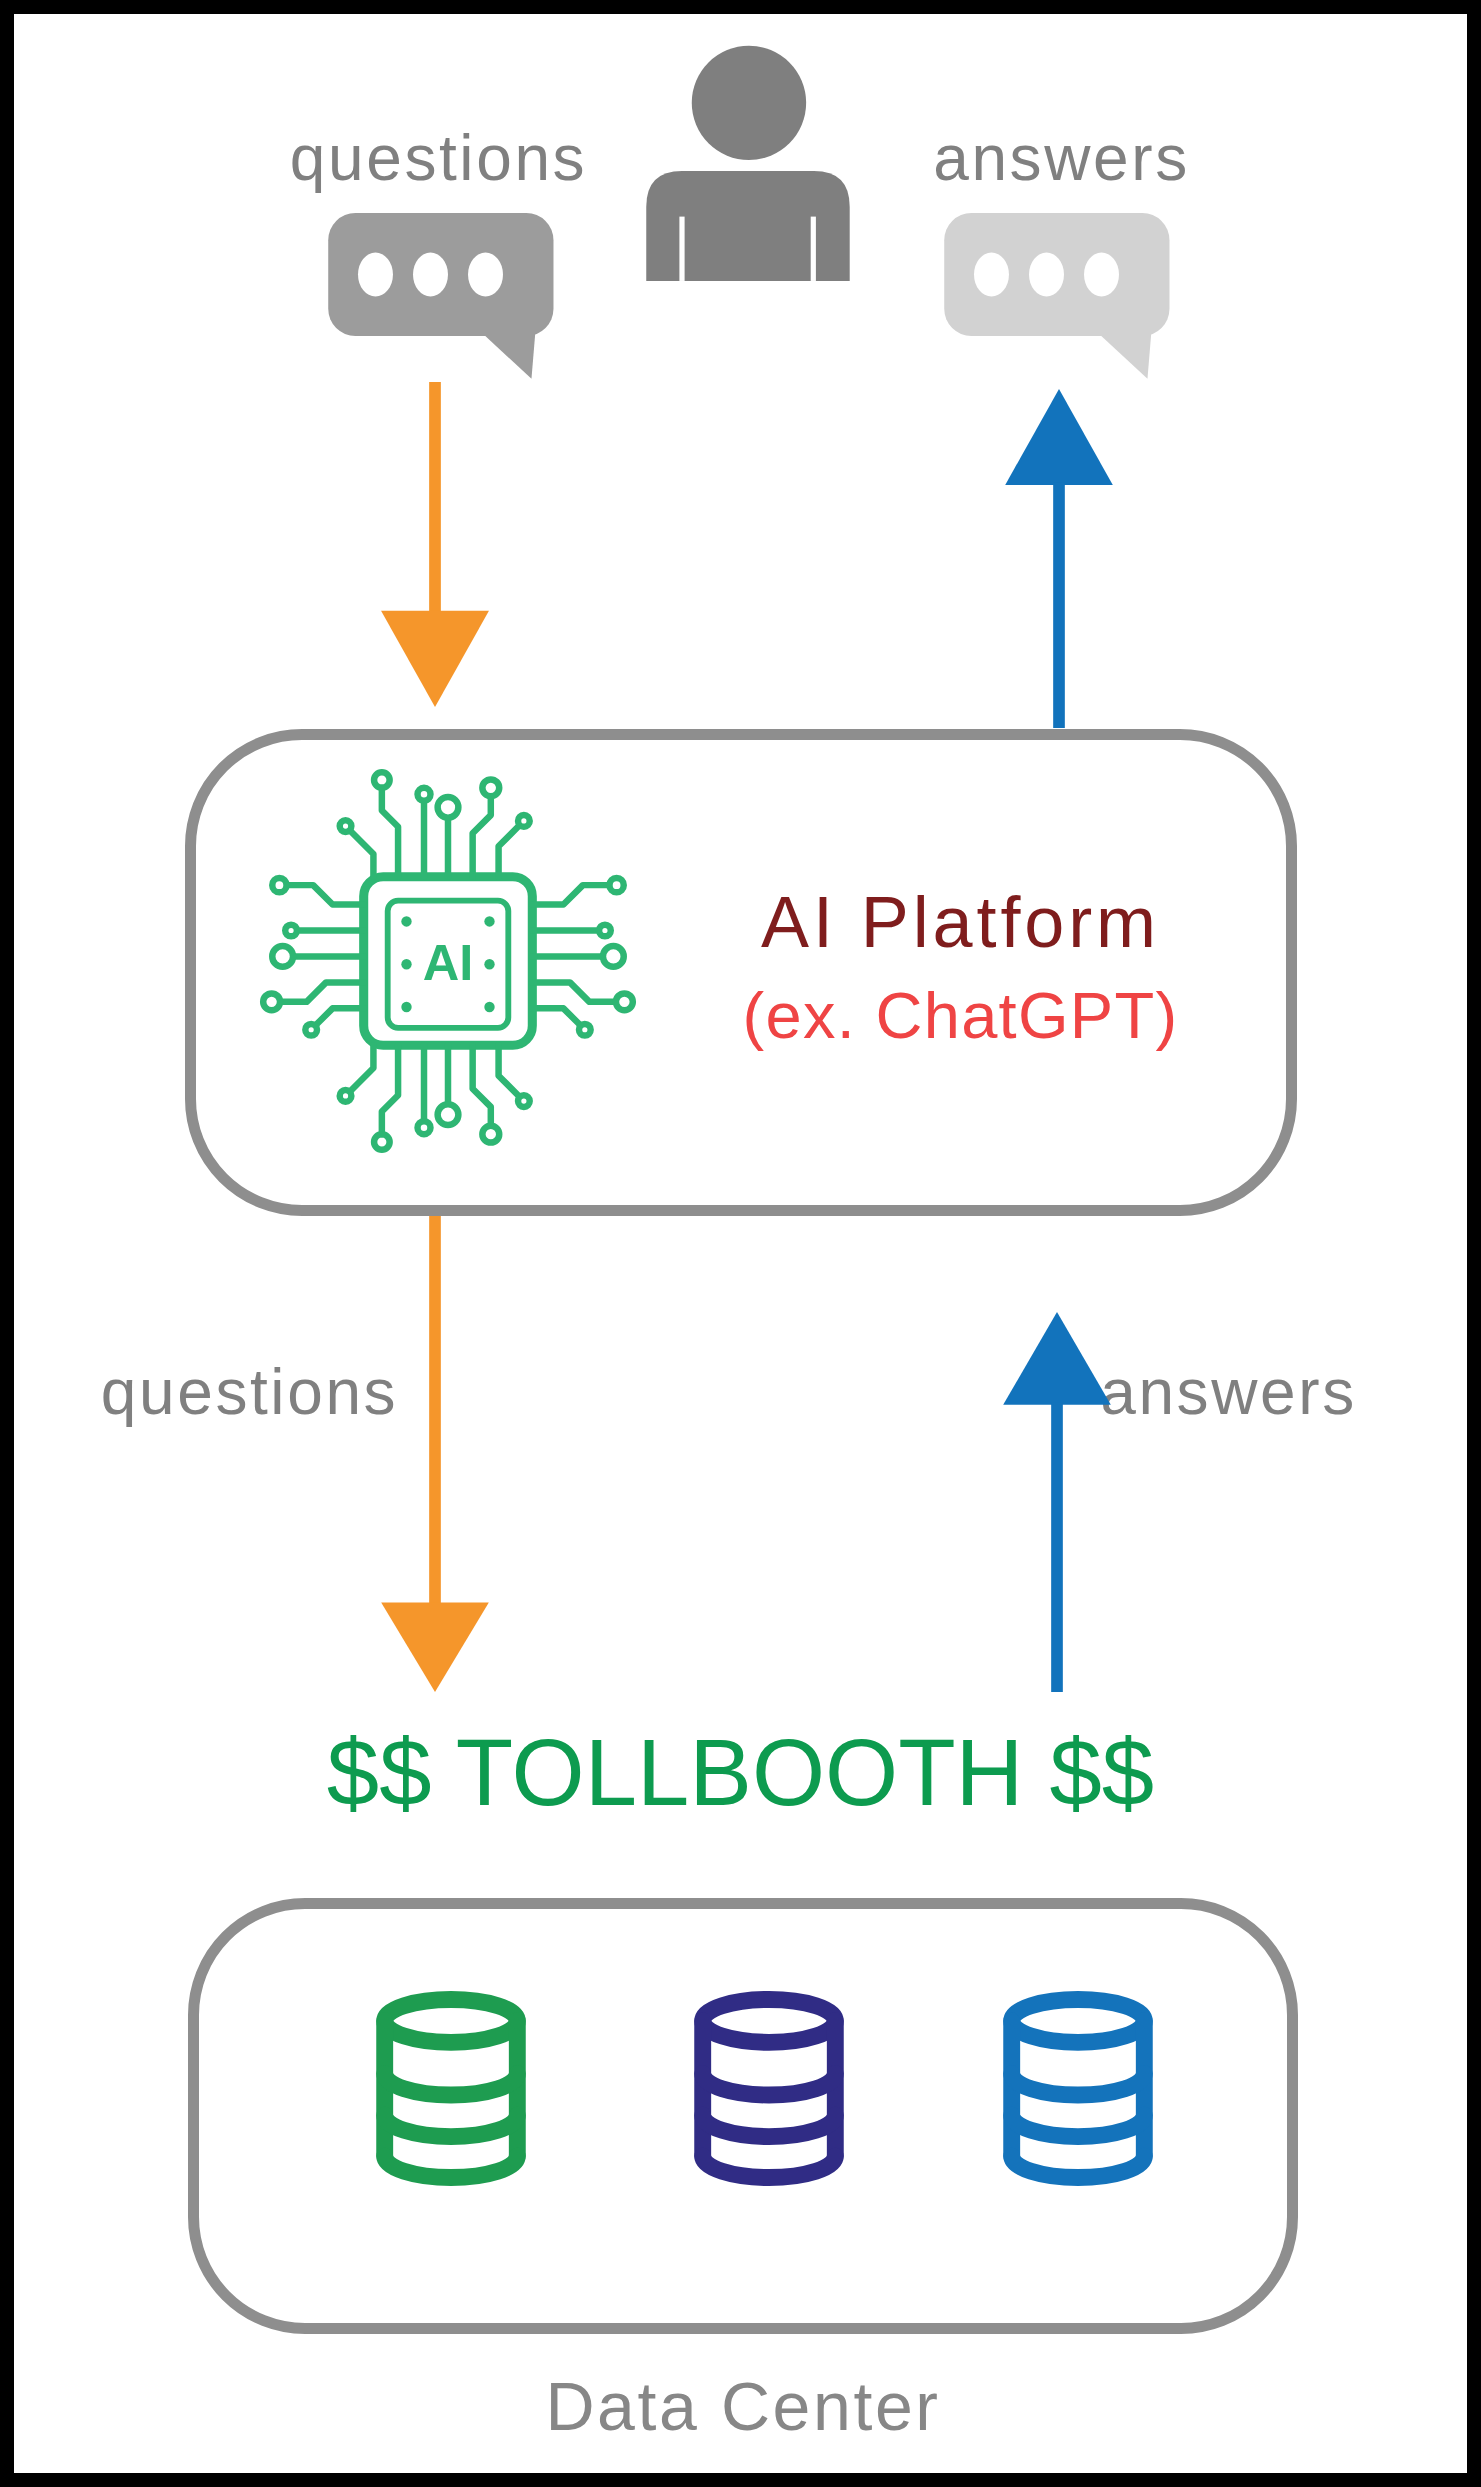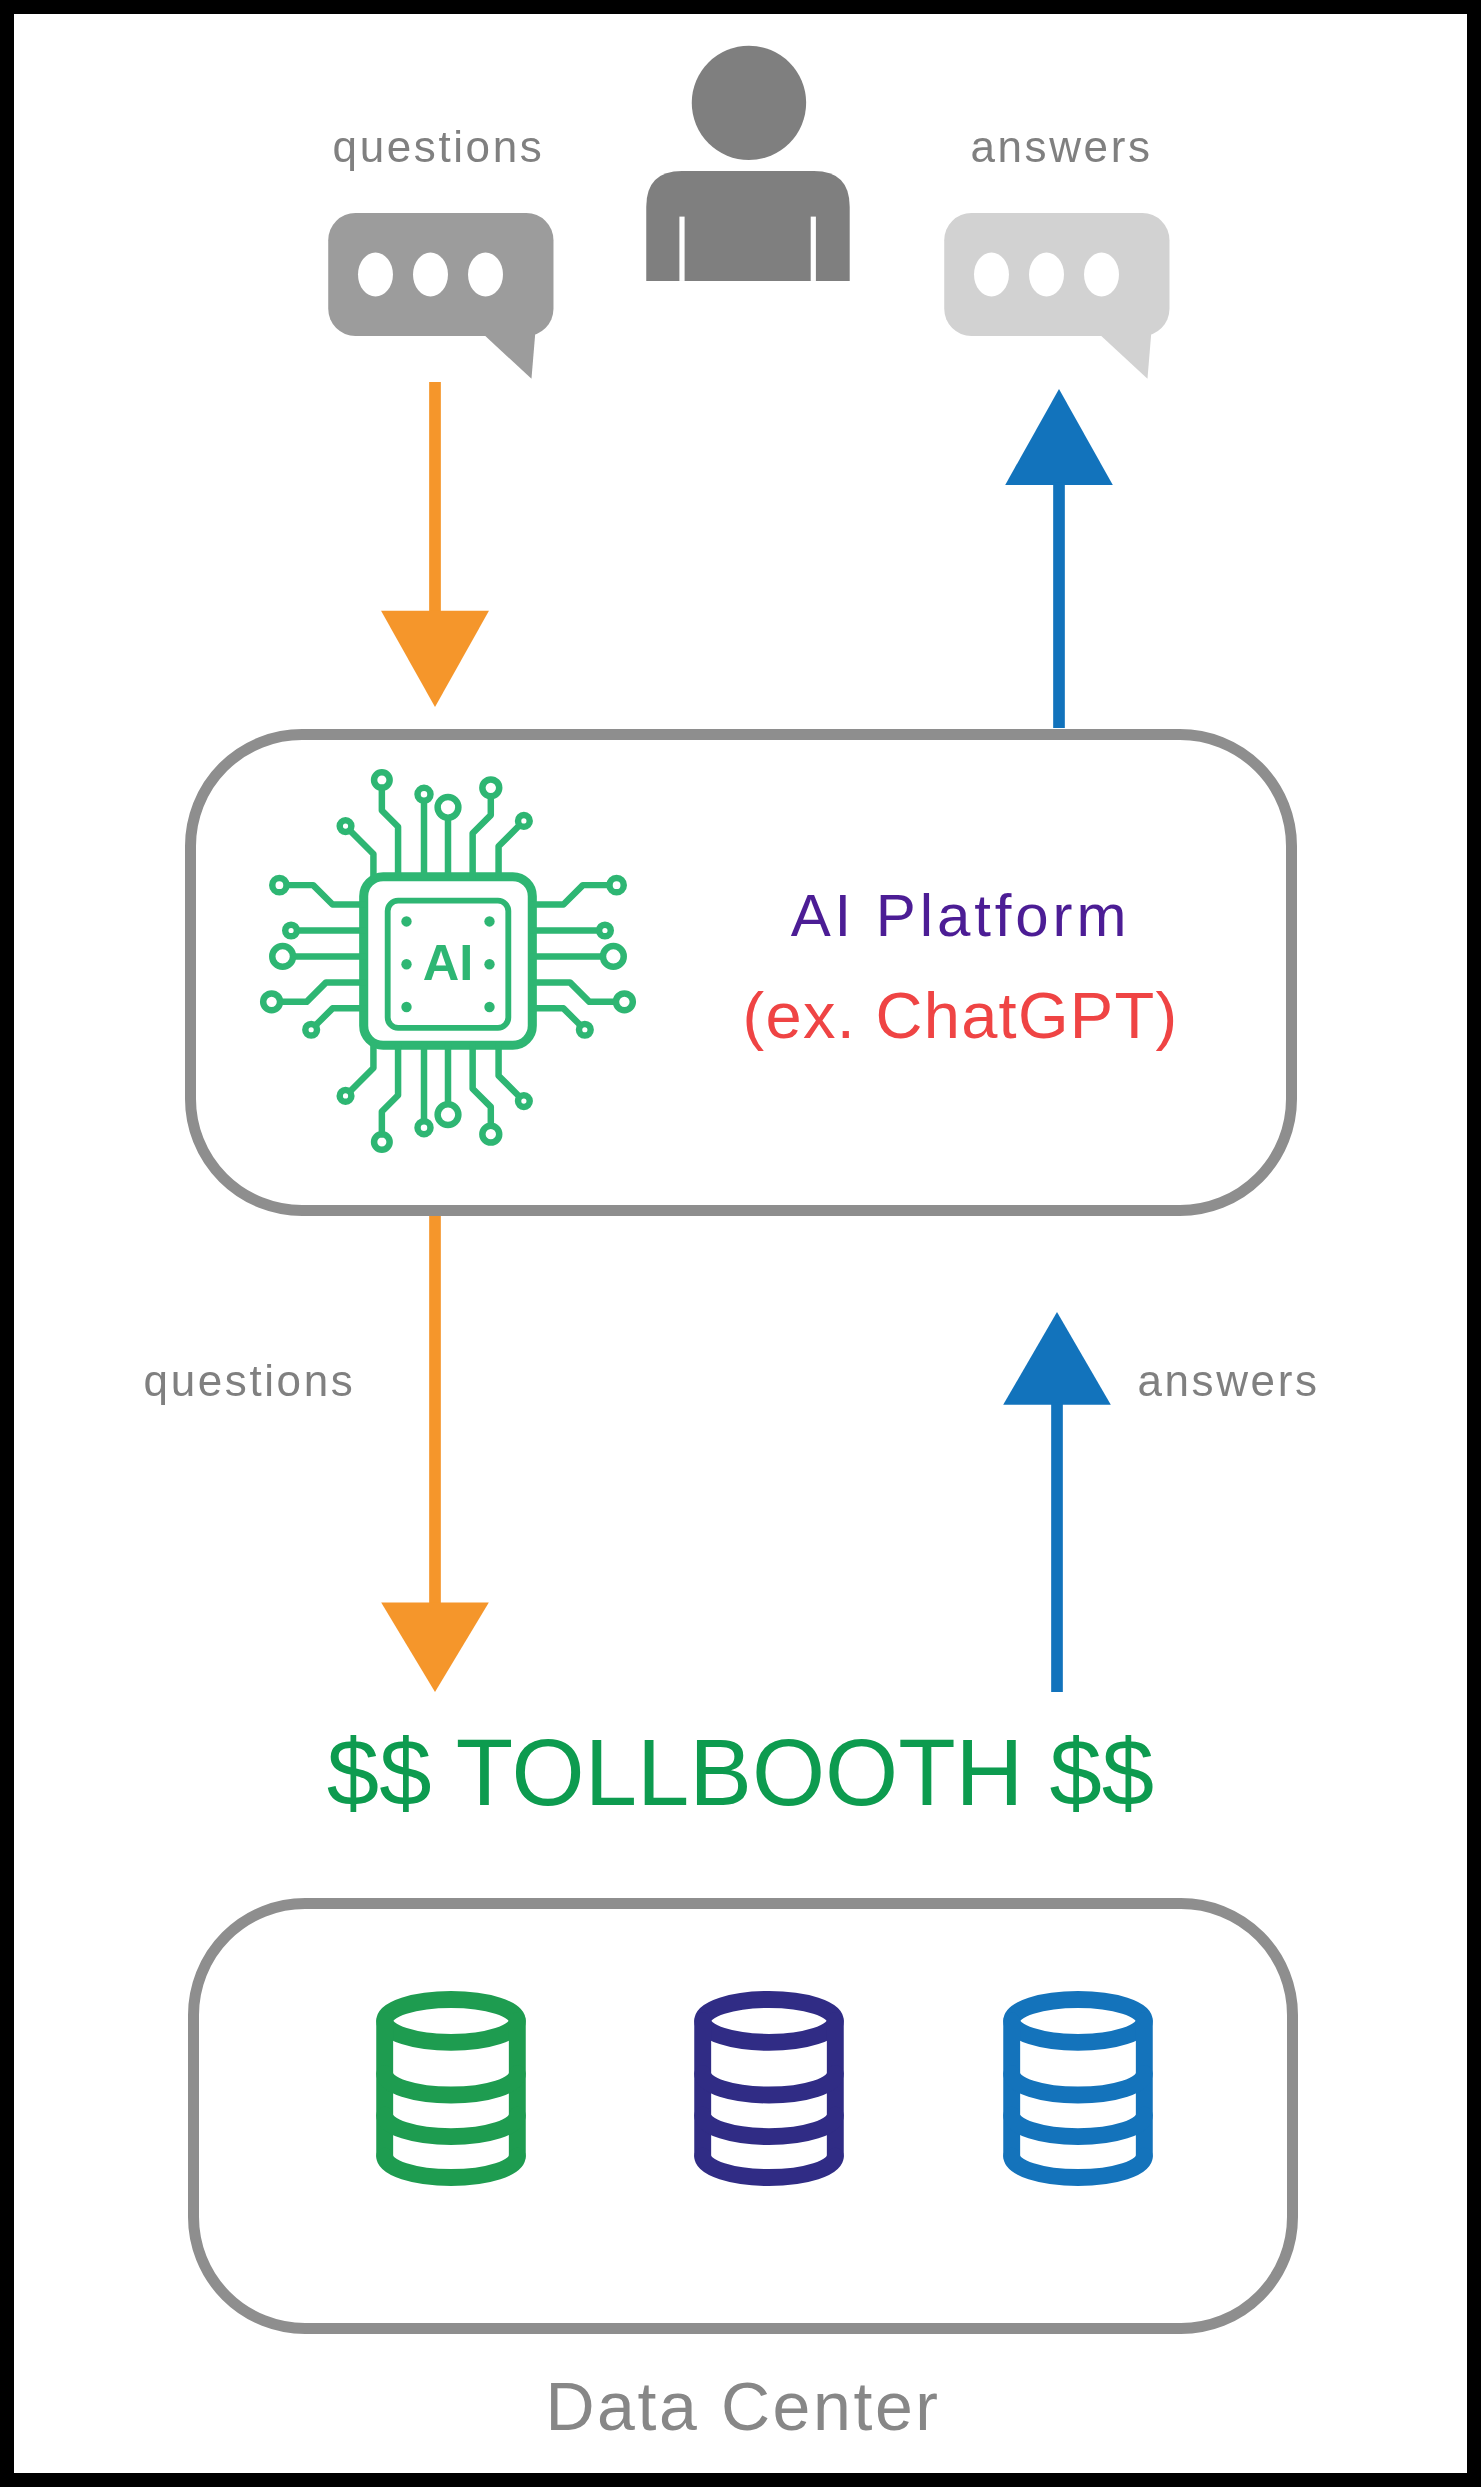--- a/index.html
+++ b/index.html
@@ -13,36 +13,36 @@
   .frame-border{
     position:absolute;inset:0;
     border:14.3px solid #000000;
     box-sizing:border-box;
     z-index:50;
     pointer-events:none;
   }
   .abs{position:absolute;}
   .flow-label{
     color:#808080;
-    font-size:44px;
+    font-size:64px;
     letter-spacing:2.6px;
     line-height:1.1;
     text-align:center;
     white-space:nowrap;
   }
   .rounded-box{
     position:absolute;
     border:11.7px solid #8E8E8E;
     border-radius:117px;
     background:#ffffff;
     box-sizing:border-box;
   }
   .ai-title{
-    color:#4c1d95;
-    font-size:60px;
+    color:#7f1d1d;
+    font-size:72px;
     letter-spacing:3.9px;
     line-height:1;
     text-align:center;
     white-space:nowrap;
   }
   .ai-subtitle{
     color:#ef4444;
     font-size:65px;
     letter-spacing:1.3px;
     line-height:1;

